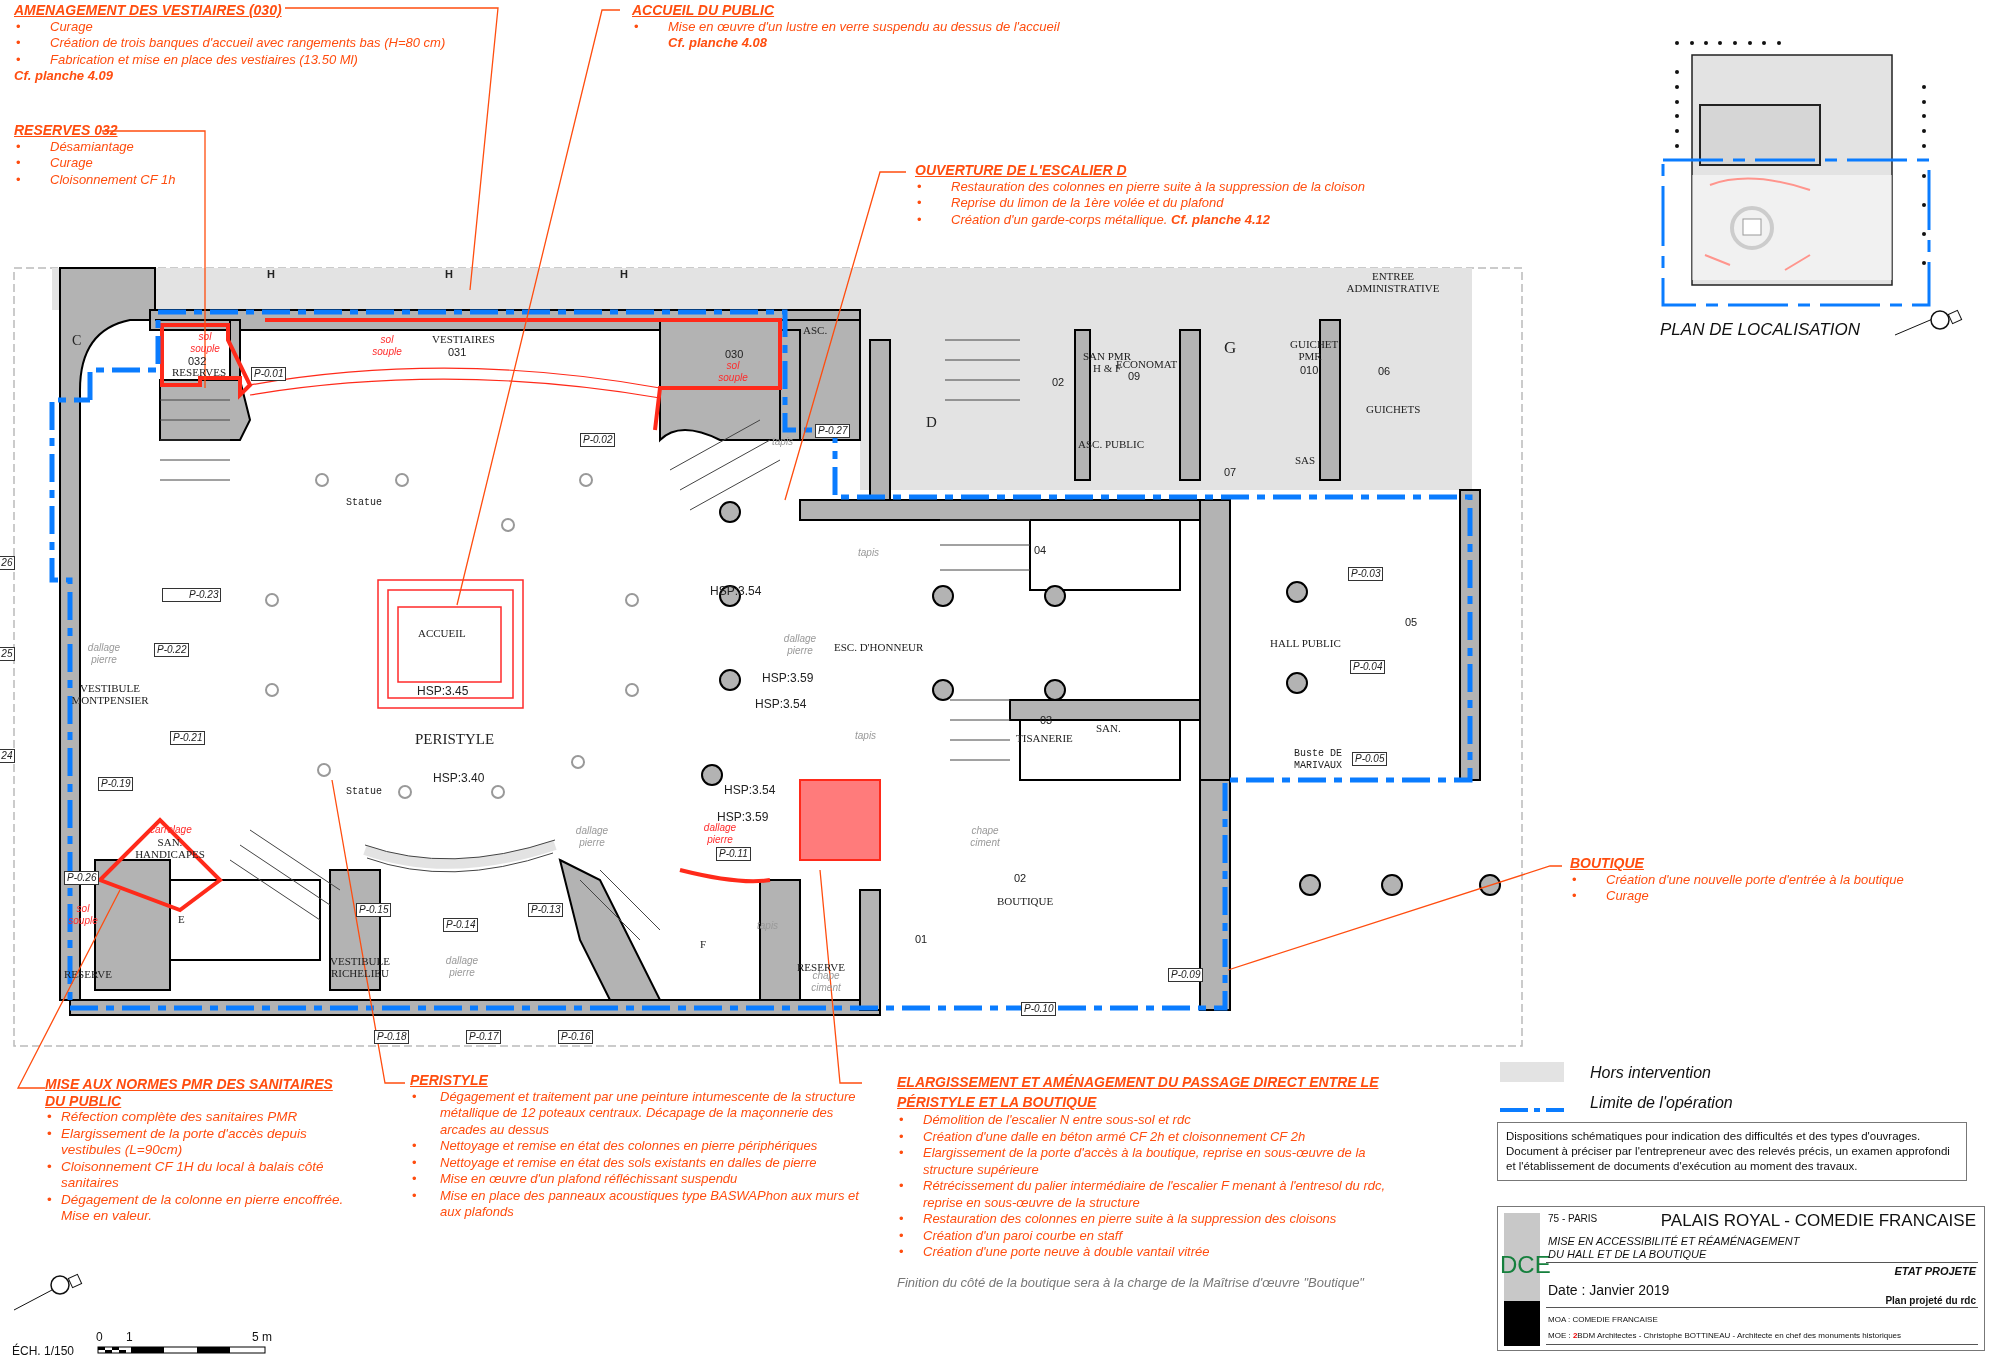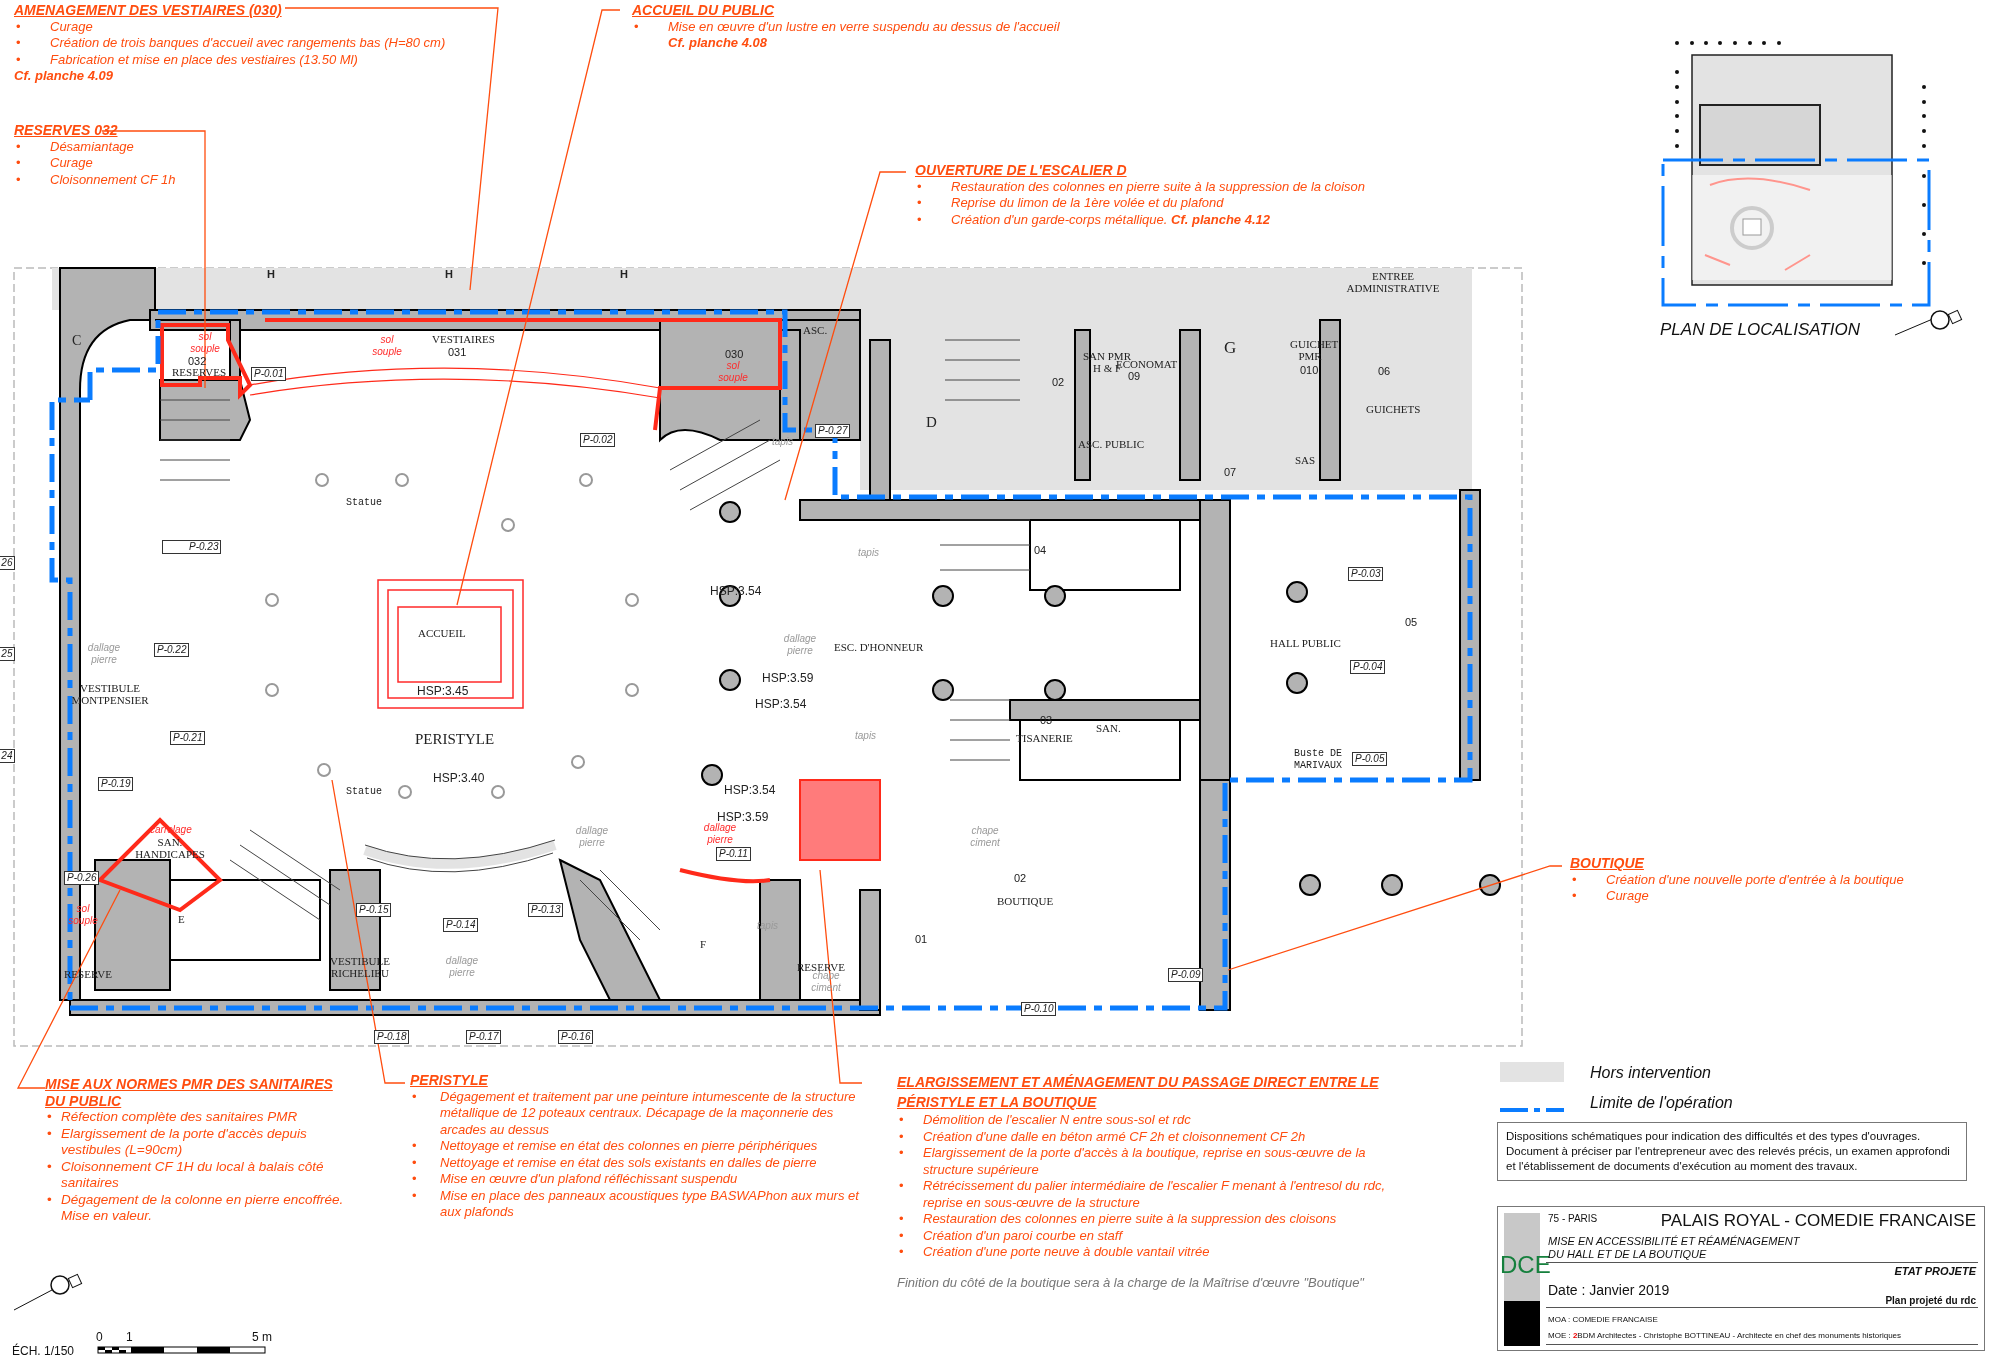--- a/index.html
+++ b/index.html
@@ -362,21 +362,21 @@
 <div class="door" style="left:528px;top:903px;">P-0.13</div>
 <div class="door" style="left:443px;top:918px;">P-0.14</div>
 <div class="door" style="left:356px;top:903px;">P-0.15</div>
 <div class="door" style="left:558px;top:1030px;">P-0.16</div>
 <div class="door" style="left:466px;top:1030px;">P-0.17</div>
 <div class="door" style="left:374px;top:1030px;">P-0.18</div>
 <div class="door" style="left:98px;top:777px;">P-0.19</div>
 <div class="door" style="left:64px;top:871px;">P-0.26</div>
 <div class="door" style="left:170px;top:731px;">P-0.21</div>
 <div class="door" style="left:154px;top:643px;">P-0.22</div>
-<div class="door" style="left:162px;top:540px;padding-left:26px;">P-0.23</div>
+<div class="door" style="left:162px;top:588px;padding-left:26px;">P-0.23</div>
 <div class="door" style="left:-20px;top:749px;">P-0.24</div>
 <div class="door" style="left:-20px;top:647px;">P-0.25</div>
 <div class="door" style="left:-20px;top:556px;">P-0.26</div>
 <div class="door" style="left:815px;top:424px;">P-0.27</div>
 
 <div class="loc-title">PLAN DE LOCALISATION</div>
 
 <div class="legend">
   <div class="row">
     <div class="sw" style="background:#e3e3e3;"></div>

